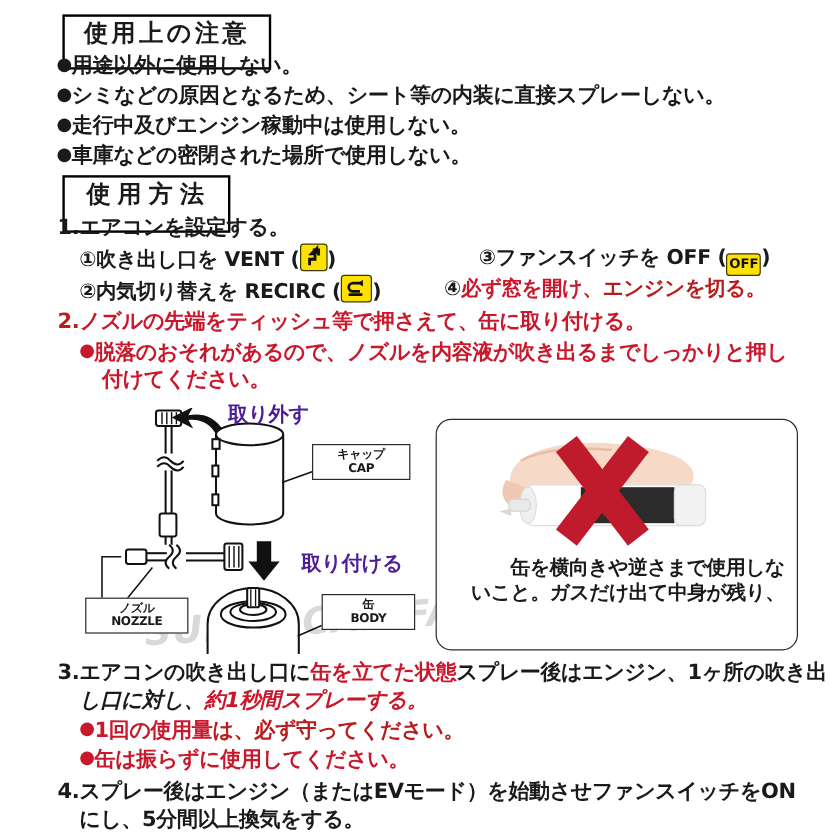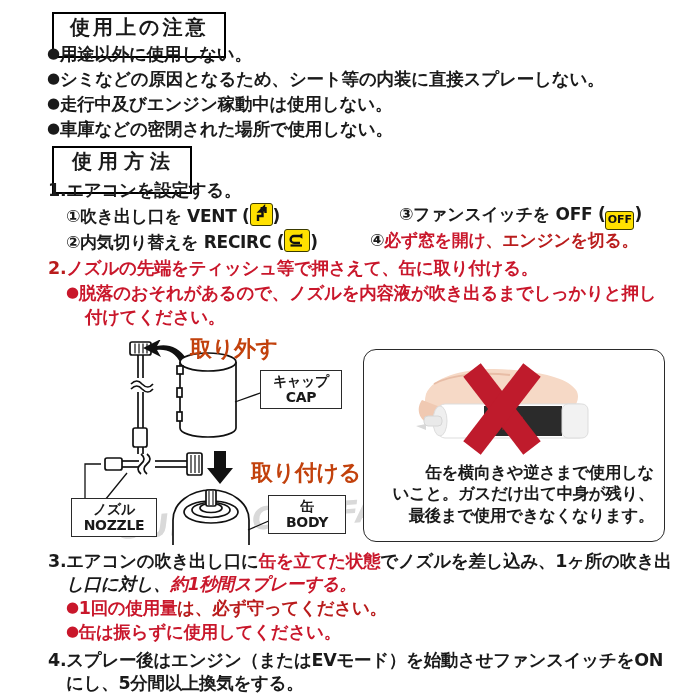--- a/index.html
+++ b/index.html
@@ -91,30 +91,30 @@
     font-size:16.5px;font-weight:bold;line-height:1.30;
     letter-spacing:-0.4px;color:#1a1a1a;text-align:right;
   }
 
   
   .dlabel{
     position:absolute;
     border:1.6px solid #2a2a2a;
     background:#fff;
     text-align:center;
-    font-size:14px;font-weight:bold;
+    font-size:10px;font-weight:bold;
     line-height:1.12;
     padding:3px 6px;
     letter-spacing:-0.3px;
     color:#1a1a1a;
   }
   .arrow-text{
     position:absolute;
-    font-size:22px;font-weight:bold;
-    letter-spacing:-0.3px;white-space:nowrap;color:#c2410c;
+    font-size:17px;font-weight:bold;
+    letter-spacing:-0.3px;white-space:nowrap;color:#4c1d95;
   }
   .diagram{position:absolute;left:75px;top:340px;width:290px;height:205px;}
 </style>
 </head>
 <body>
 
 <div class="sheet">
 
   <div class="watermark">SUPER CAR FAN</div>
 
@@ -285,26 +285,25 @@
 
           <g stroke="#bf1b2c" stroke-width="22" stroke-linecap="butt">
             <line x1="108" y1="16" x2="168" y2="94"></line>
             <line x1="168" y1="16" x2="108" y2="94"></line>
           </g>
         </svg>
       </div>
       <div class="panel-cap">
         <div>缶を横向きや逆さまで使用しな</div>
         <div>いこと。ガスだけ出て中身が残り、</div>
-        <div>最後まで使用できなくなります。</div>
       </div>
     </div>
 
     <div style="position:absolute;left:48px;top:551px;" class="step">
-      <span>3.</span><span>エアコンの吹き出し口に</span><span class="red">缶を立てた状態</span><span>でノズルを差し込み、1ヶ所の吹き出</span>
+      <span>3.</span><span>エアコンの吹き出し口に</span><span class="red">缶を立てた状態</span><span>スプレー後はエンジン、1ヶ所の吹き出</span>
     </div>
     <div style="position:absolute;left:66px;top:574px;font-style:italic;" class="step">
       <span>し口に対し、</span><span class="red">約1秒間スプレーする。</span>
     </div>
     <div style="position:absolute;left:66px;top:598px;" class="step red">
       <span class="dot">●</span><span>1回の使用量</span><span class="blk">は、必ず守ってください。</span>
     </div>
     <div style="position:absolute;left:66px;top:622px;" class="step red">
       <span class="dot">●</span><span>缶は振らずに使用してください。</span>
     </div>

